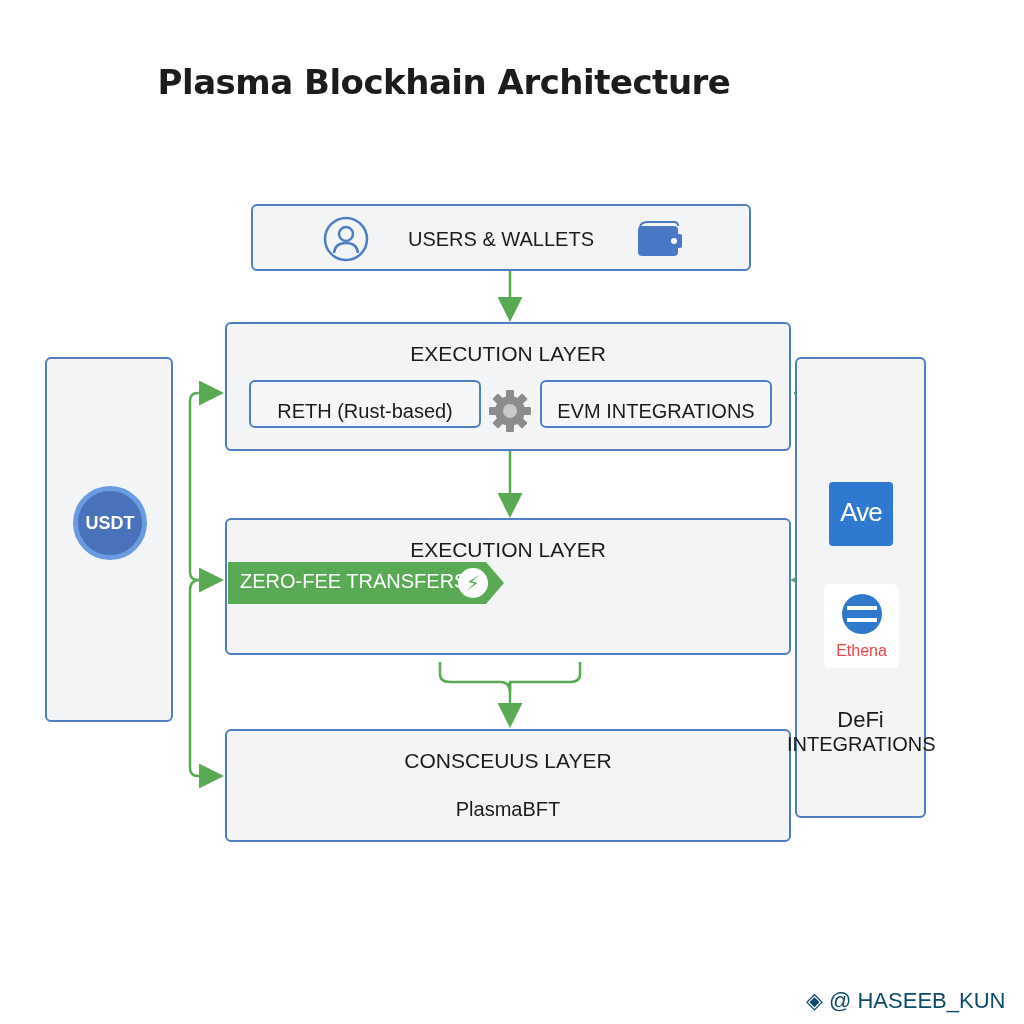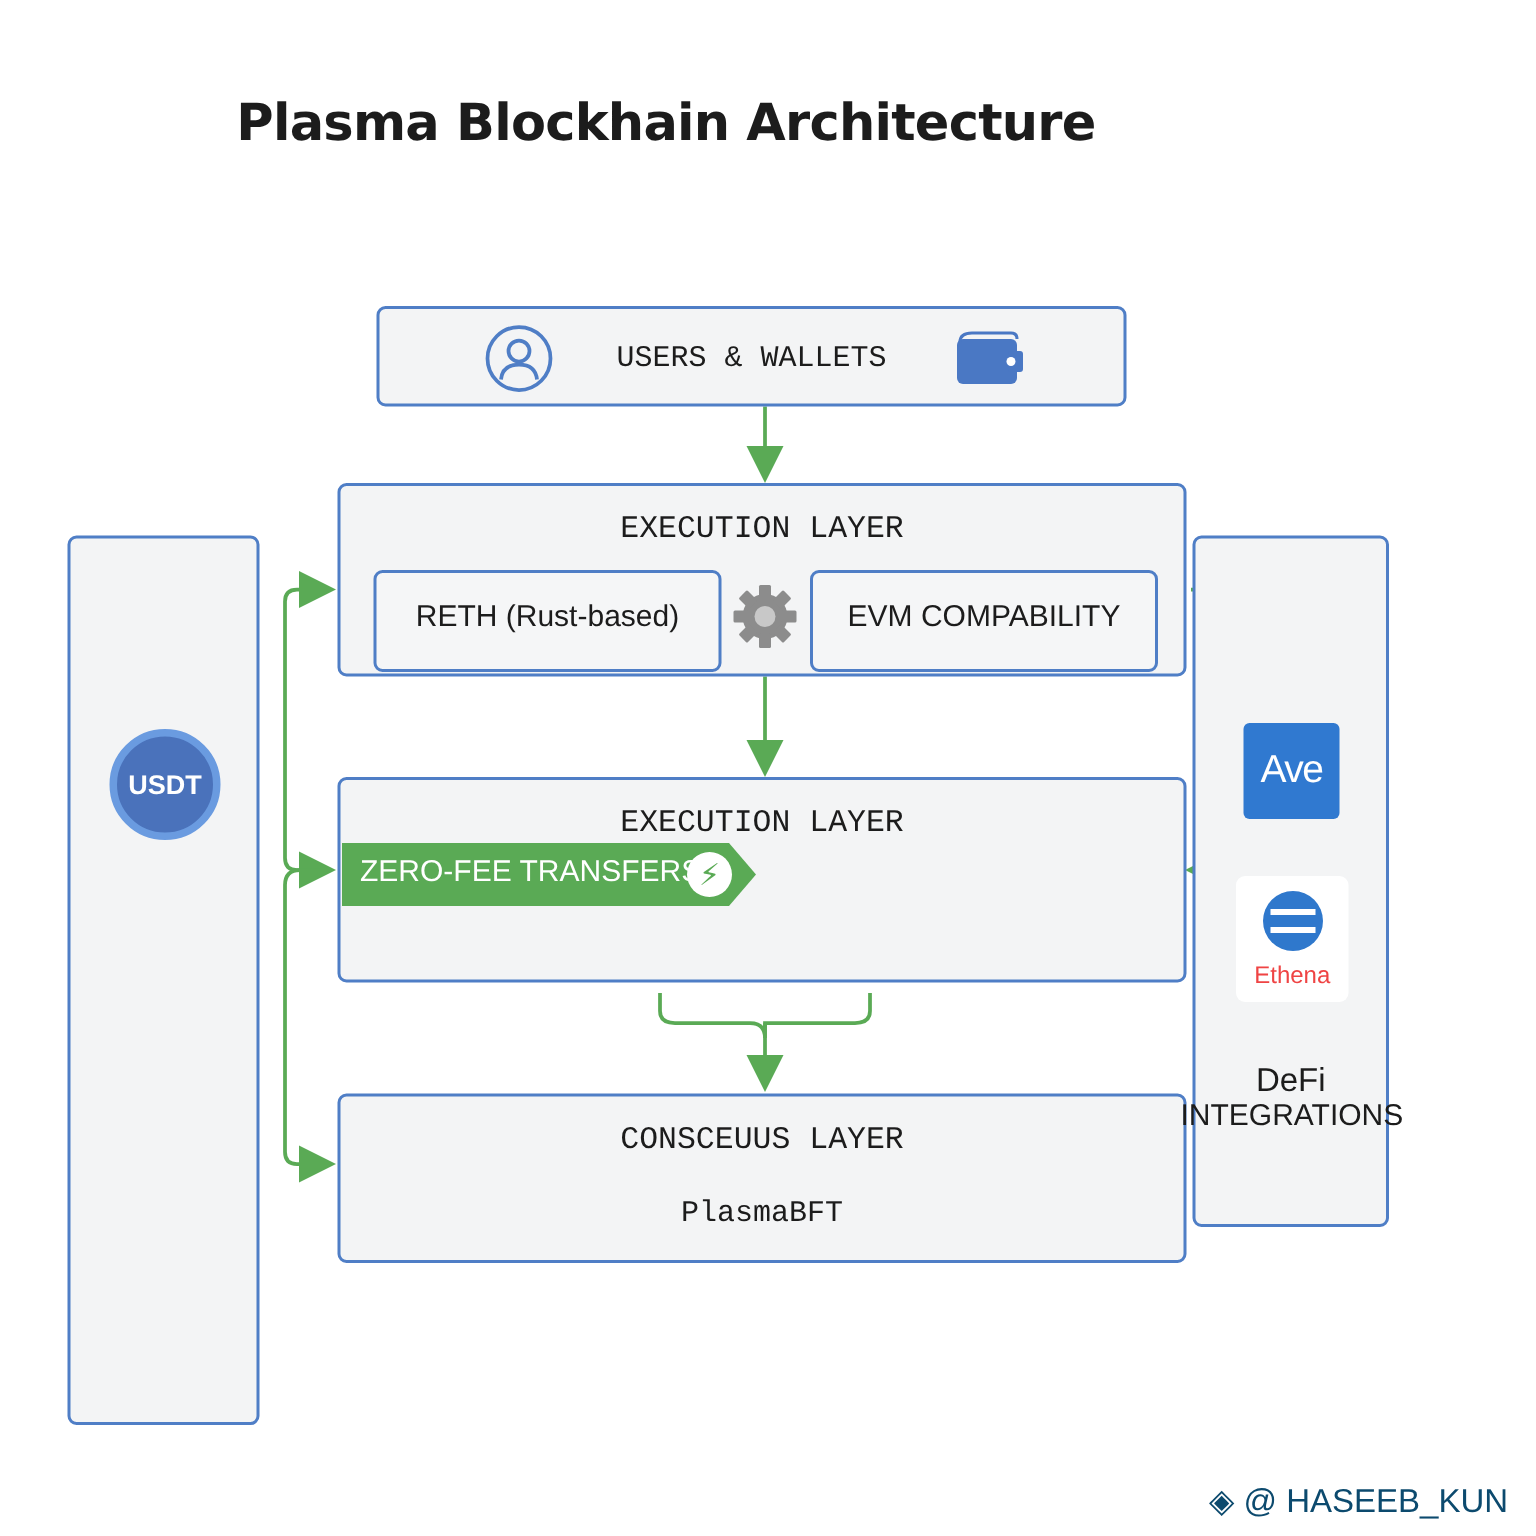--- a/index.html
+++ b/index.html
@@ -1,33 +1,33 @@
 <!DOCTYPE html>
 <html><head>
 <meta charset="utf-8">
 <style>
   html, body { margin:0; padding:0; }
   body { width:1024px; height:1024px; background:#ffffff; position:relative; overflow:hidden;
          font-family:"DejaVu Sans", sans-serif; color:#1c1c1c; }
   .title { position:absolute; left:0; width:888px; top:62px; text-align:center; font-size:34px; font-weight:bold; letter-spacing:-0.5px; }
   .box { position:absolute; background:#f3f4f5; border:2px solid #4f7ec6; border-radius:6px; box-sizing:border-box; }
-  .lbl { position:absolute; left:0; right:0; text-align:center; font-family:Liberation Mono, monospace; }
+  .lbl { position:absolute; left:0; right:0; text-align:center; font-family:Liberation Sans, sans-serif; }
   #users { left:251px; top:204px; width:500px; height:67px; }
   #users .lbl { top:22px; font-size:20px; }
   #exec1 { left:225px; top:322px; width:566px; height:129px; }
   #exec1 .lbl.h { top:18px; font-size:21px; font-weight:normal; }
-  .sub { position:absolute; border:2px solid #4f7ec6; border-radius:6px; background:#f5f6f7; box-sizing:border-box; top:56px; height:68px; font-family:"Liberation Sans", sans-serif; font-size:20px; text-align:center; line-height:58px; }
+  .sub { position:absolute; border:2px solid #4f7ec6; border-radius:6px; background:#f5f6f7; box-sizing:border-box; top:56px; height:48px; font-family:"Liberation Sans", sans-serif; font-size:20px; text-align:center; line-height:58px; }
   #reth { left:22px; width:232px; }
   #evm { left:313px; width:232px; }
   #exec2 { left:225px; top:518px; width:566px; height:137px; }
   #exec2 .lbl.h { top:18px; font-size:21px; }
   #cons { left:225px; top:729px; width:566px; height:113px;padding-left:48px; }
   #cons .lbl.h { top:18px; font-size:21px; }
   #cons .lbl.s { top:67px; font-size:20px; }
-  #left { left:45px; top:357px; width:128px; height:593px; }
+  #left { left:45px; top:357px; width:128px; height:365px; }
   #right { left:795px; top:357px; width:131px; height:461px; }
   .coin { position:absolute; left:26px; width:74px; height:74px; border-radius:50%; box-sizing:border-box; color:#fff; font-weight:bold; font-family:"Liberation Sans", sans-serif; font-size:18px; text-align:center; line-height:64px; }
   #usdt { top:127px; background:#4a72bb; border:5px solid #6a9be0; }
   #usdc { top:233px; background:#9a9a9a; border:5px solid #cfcfcf; }
   .ave { position:absolute; left:32px; top:123px; width:64px; height:64px; background:#3079d0; border-radius:4px; color:#fff; font-family:"Liberation Sans", sans-serif; font-size:26px; text-align:center; line-height:60px; letter-spacing:-1px; }
   .ethena { position:absolute; left:27px; top:225px; width:75px; height:84px; background:#fff; border-radius:6px; }
   .ethena .e-icon { position:absolute; left:18px; top:10px; width:40px; height:40px; border-radius:50%; background:#2f78cc; }
   .ethena .e-icon i { position:absolute; left:5px; right:5px; height:4px; background:#fff; }
   .ethena .e-lbl { position:absolute; left:0; right:0; top:58px; text-align:center; font-size:16px; font-family:"Liberation Sans", sans-serif; color:#ef4444; }
   .defi { position:absolute; left:-10px; right:-10px; top:348px; text-align:center; font-family:"Liberation Sans", sans-serif; }
@@ -87,21 +87,21 @@
       <rect x="19" y="34" width="8" height="10" rx="1"></rect>
       <rect x="2" y="19" width="10" height="8" rx="1"></rect>
       <rect x="34" y="19" width="10" height="8" rx="1"></rect>
       <rect x="19" y="2" width="8" height="10" rx="1" transform="rotate(45 23 23)"></rect>
       <rect x="19" y="34" width="8" height="10" rx="1" transform="rotate(45 23 23)"></rect>
       <rect x="2" y="19" width="10" height="8" rx="1" transform="rotate(45 23 23)"></rect>
       <rect x="34" y="19" width="10" height="8" rx="1" transform="rotate(45 23 23)"></rect>
     </g>
     <circle cx="23" cy="23" r="7" fill="#c8c8c8"></circle>
   </svg>
-  <div class="sub" id="evm">EVM COMPABILITY</div>
+  <div class="sub" id="evm">EVM INTEGRATIONS</div>
 </div>
 
 <div class="box" id="exec2">
   <div class="lbl h">EXECUTION LAYER</div>
 </div>
 
 <div class="zf">
   <svg width="278" height="42" style="position:absolute;left:0;top:0">
     <polygon points="0,0 258,0 276,21 258,42 0,42" fill="#5aaa55"></polygon>
   </svg>

